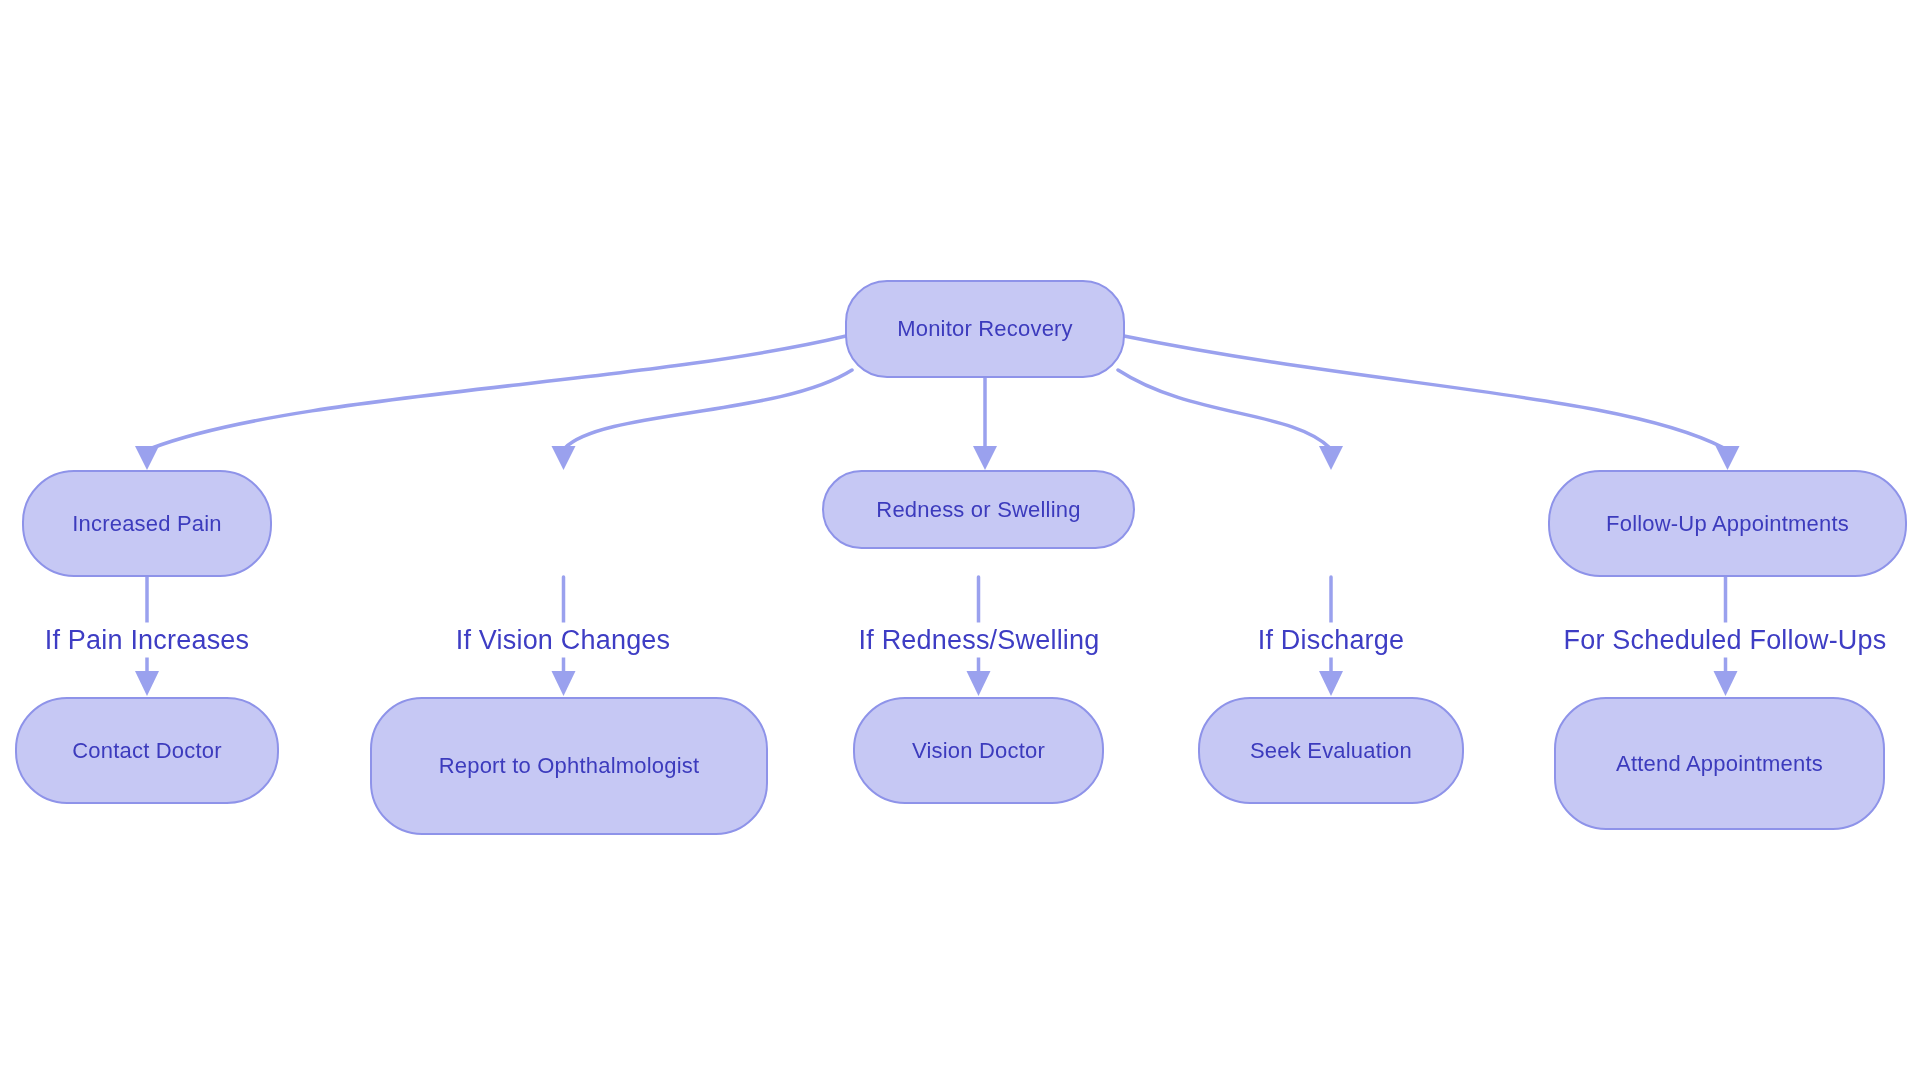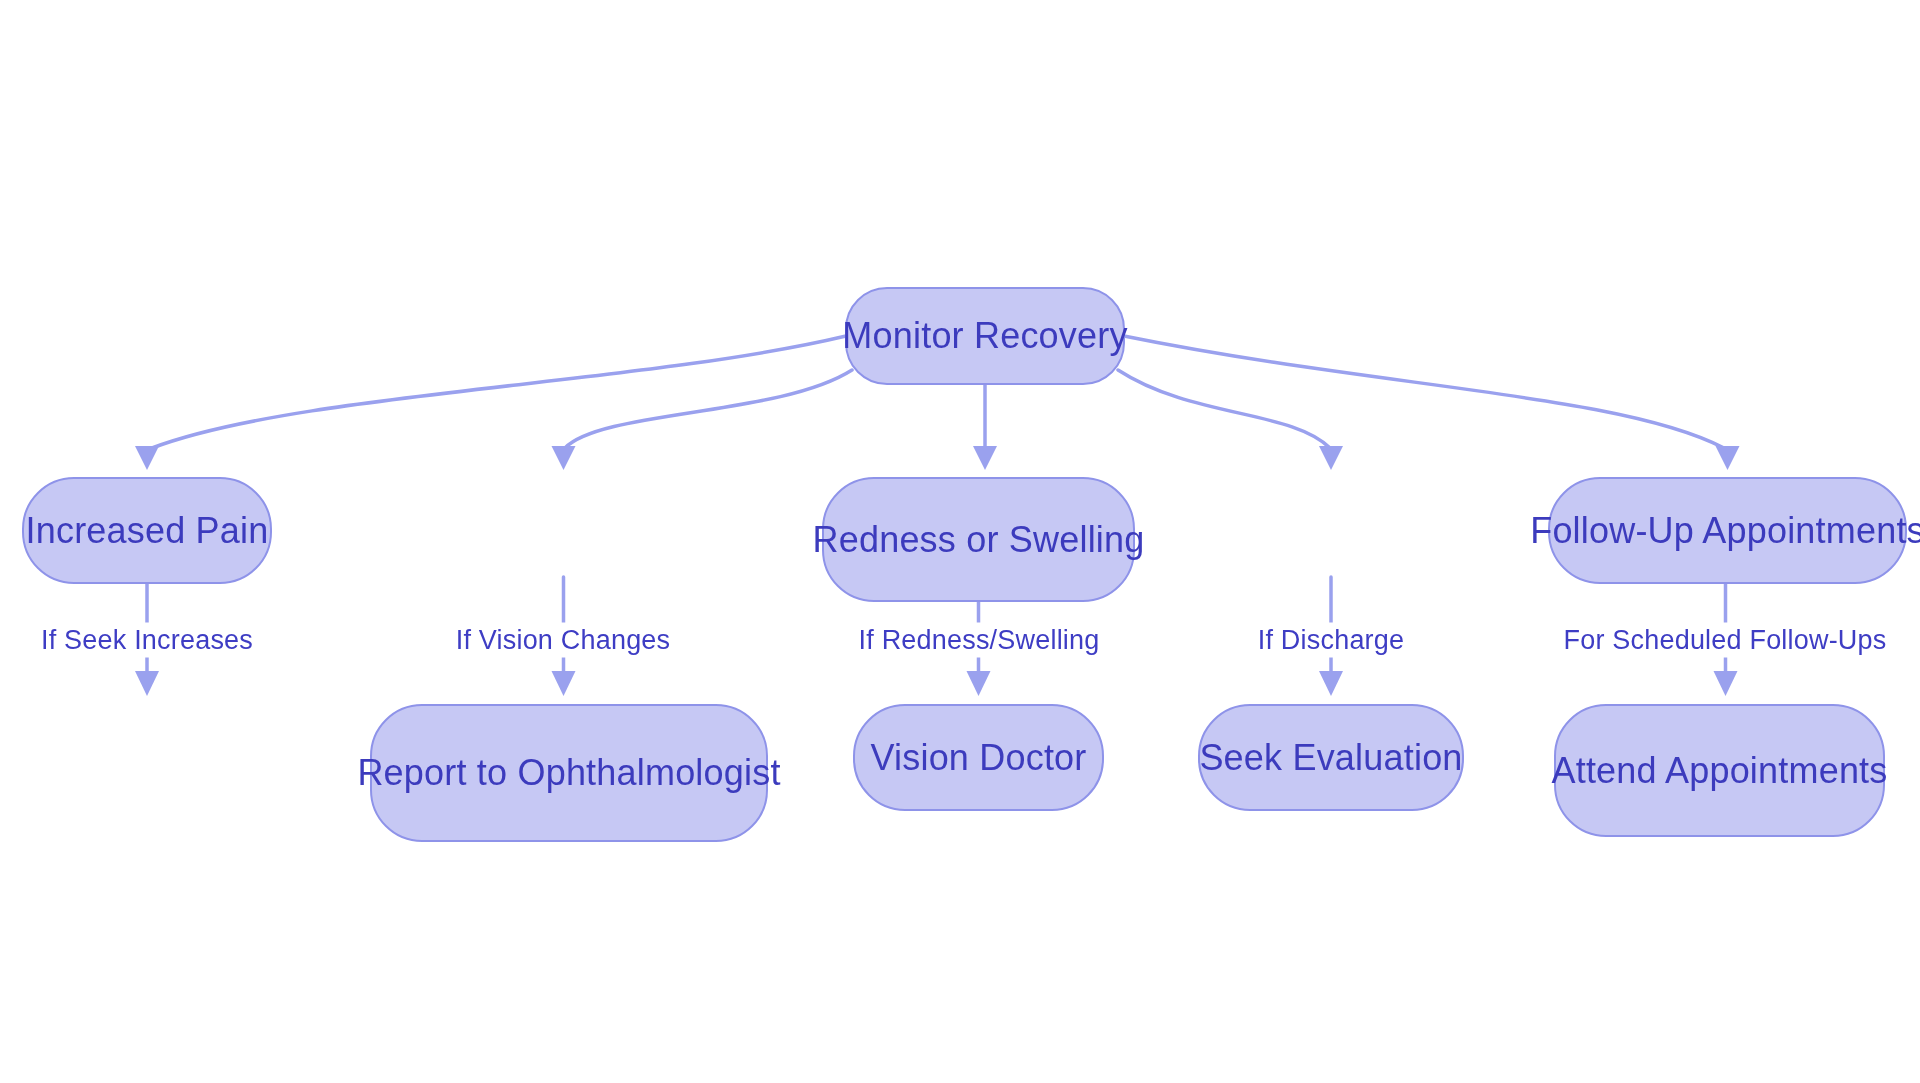--- a/index.html
+++ b/index.html
@@ -35,24 +35,23 @@
   .node {
     position: absolute;
     box-sizing: border-box;
     background: #c6c8f4;
     border: 2px solid #8e93e9;
     border-radius: 52px;
     display: flex;
     align-items: center;
     justify-content: center;
     color: #3c3bbd;
-    font-size: 36px;
+    font-size: 22px;
     white-space: nowrap;
     letter-spacing: 0.2px;
-    margin-top: 7px;
   }
   .edge-label {
     position: absolute;
     transform: translate(-50%, -50%);
     background: #ffffff;
     padding: 2px 8px;
     color: #3e3dc4;
     font-size: 27px;
     white-space: nowrap;
     letter-spacing: 0.2px;
@@ -89,30 +88,31 @@
     <path d="M 978.5 577 L 978.5 672"></path>
     <polygon points="966.5,671 990.5,671 978.5,696"></polygon>
 
     <path d="M 1331 577 L 1331 672"></path>
     <polygon points="1319,671 1343,671 1331,696"></polygon>
 
     <path d="M 1725.5 577 L 1725.5 672"></path>
     <polygon points="1713.5,671 1737.5,671 1725.5,696"></polygon>
   </svg>
 
-  <div class="edge-label" style="left:147px; top:640px;">If Seek Increases</div>
+  <div class="edge-label" style="left:147px; top:640px;">If Pain Increases</div>
   <div class="edge-label" style="left:563px; top:640px;">If Vision Changes</div>
   <div class="edge-label" style="left:979px; top:640px;">If Redness/Swelling</div>
   <div class="edge-label" style="left:1331px; top:640px;">If Discharge</div>
   <div class="edge-label" style="left:1725px; top:640px;">For Scheduled Follow-Ups</div>
 
   <div class="node" style="left:845px; top:280px; width:280px; height:98px; border-radius:42px;">Monitor Recovery</div>
 
   <div class="node" style="left:22px; top:470px; width:250px; height:107px;">Increased Pain</div>
-  <div class="node" style="left:822px; top:470px; width:313px; height:125px;">Redness or Swelling</div>
+  <div class="node" style="left:822px; top:470px; width:313px; height:79px;">Redness or Swelling</div>
   <div class="node" style="left:1548px; top:470px; width:359px; height:107px;">Follow-Up Appointments</div>
 
+  <div class="node" style="left:15px; top:697px; width:264px; height:107px;">Contact Doctor</div>
   <div class="node" style="left:370px; top:697px; width:398px; height:138px;">Report to Ophthalmologist</div>
   <div class="node" style="left:853px; top:697px; width:251px; height:107px;">Vision Doctor</div>
   <div class="node" style="left:1198px; top:697px; width:266px; height:107px;text-align:right;">Seek Evaluation</div>
   <div class="node" style="left:1554px; top:697px; width:331px; height:133px;">Attend Appointments</div>
 
 </div>
 
 </body></html>

